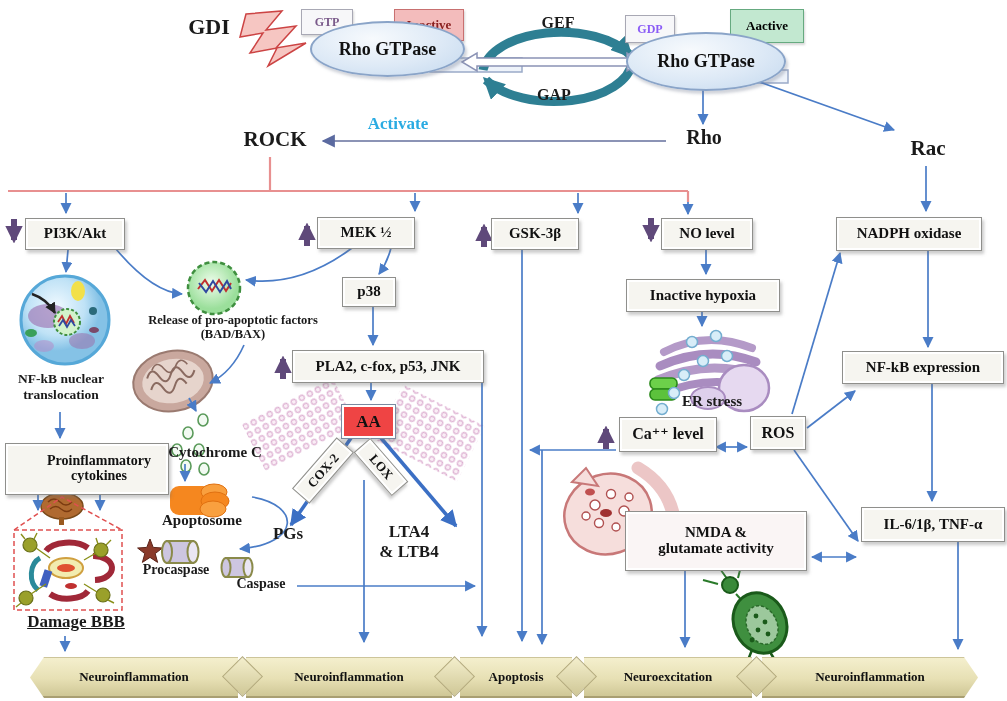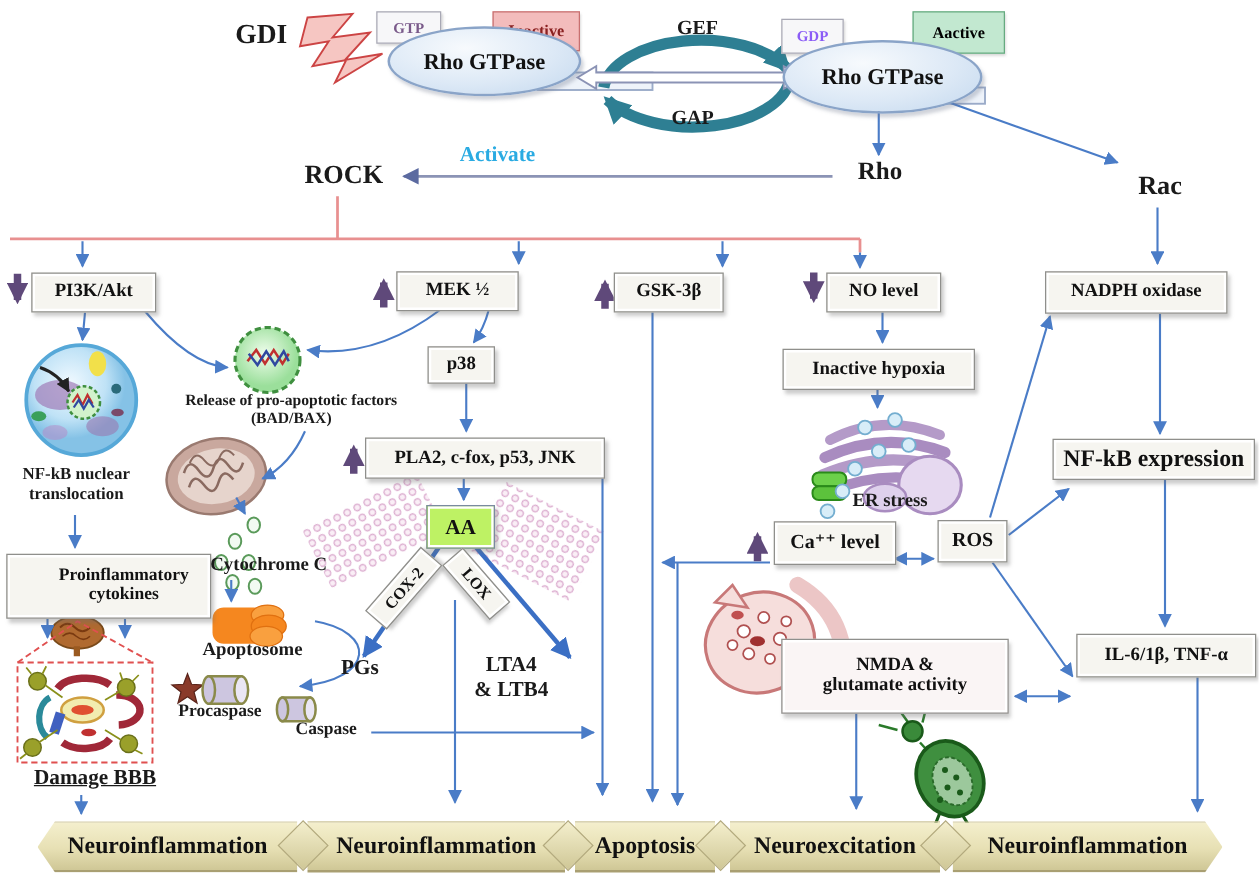--- a/index.html
+++ b/index.html
@@ -12,21 +12,21 @@
        border:1.6px solid #8f8f8c;box-shadow:2px 3px 3px rgba(110,110,110,.35), inset 0 0 0 2px #ffffff;
        line-height:1.05;}
   .tag{position:absolute;z-index:2;display:flex;align-items:center;justify-content:center;
        font-weight:bold;background:#f7f7f9;border:1.5px solid #a8a8b4;
        box-shadow:1px 2px 2px rgba(120,120,120,.3);}
   .ellipse{position:absolute;z-index:2;display:flex;align-items:center;justify-content:center;
        font-weight:bold;font-size:18px;color:#111;border-radius:50%;
        background:radial-gradient(ellipse at 40% 30%, #f7fafd 0%, #dde9f6 55%, #c3d8ee 100%);
        border:2px solid #8aa4c8;box-shadow:2px 3px 3px rgba(120,130,150,.35);}
   .banner-seg{position:absolute;z-index:2;top:657px;height:38px;display:flex;align-items:center;justify-content:center;
-       font-weight:bold;font-size:19px;color:#111;
+       font-weight:bold;font-size:13px;color:#111;
        background:linear-gradient(#f4efcd 0%, #e7e0b4 55%, #cfc796 100%);
        border-top:1.5px solid #cdc59a;border-bottom:2px solid #a99f72;}
   .diamond{position:absolute;z-index:3;top:662px;width:27px;height:27px;transform:rotate(45deg);
        background:linear-gradient(135deg,#f4efcd,#cfc796);border:1px solid #b3aa7e;}
   .pointL{clip-path:polygon(14px 0,100% 0,100% 100%,14px 100%,0 50%);}
   .pointR{clip-path:polygon(0 0,calc(100% - 14px) 0,100% 50%,calc(100% - 14px) 100%,0 100%);}
 </style>
 </head>
 <body>
 
@@ -296,30 +296,30 @@
 
 <div class="lbl" style="left:352px;top:114px;width:92px;font-size:17px;color:#2aabe2;">Activate</div>
 <div class="lbl" style="left:232px;top:127px;width:86px;font-size:21px;">ROCK</div>
 <div class="lbl" style="left:676px;top:126px;width:56px;font-size:20px;">Rho</div>
 <div class="lbl" style="left:898px;top:136px;width:60px;font-size:21px;">Rac</div>
 
 <div class="box" style="left:25px;top:218px;width:98px;height:30px;font-size:15px;">PI3K/Akt</div>
 <div class="box" style="left:317px;top:217px;width:96px;height:30px;font-size:15px;">MEK ½</div>
 <div class="box" style="left:342px;top:277px;width:52px;height:28px;font-size:15px;">p38</div>
 <div class="box" style="left:292px;top:350px;width:190px;height:31px;font-size:15px;">PLA2, c-fox, p53, JNK</div>
-<div class="box" style="left:341px;top:404px;width:53px;height:33px;font-size:17px;background:#bef264;border-color:#7a8aa0;text-align:right;">AA</div>
+<div class="box" style="left:341px;top:404px;width:53px;height:33px;font-size:17px;background:#ef4444;border-color:#7a8aa0;text-align:right;">AA</div>
 <div class="box" style="left:289px;top:459px;width:66px;height:21px;font-size:13px;transform:rotate(-49deg);">COX-2</div>
 <div class="box" style="left:352px;top:456px;width:56px;height:20px;font-size:13px;transform:rotate(49deg);">LOX</div>
 <div class="box" style="left:491px;top:218px;width:86px;height:30px;font-size:15px;">GSK-3β</div>
 <div class="box" style="left:661px;top:218px;width:90px;height:30px;font-size:15px;">NO level</div>
 <div class="box" style="left:626px;top:279px;width:152px;height:31px;font-size:15px;">Inactive hypoxia</div>
 <div class="box" style="left:619px;top:417px;width:96px;height:33px;font-size:16px;">Ca⁺⁺ level</div>
 <div class="box" style="left:750px;top:416px;width:54px;height:32px;font-size:16px;">ROS</div>
 <div class="box" style="left:836px;top:217px;width:144px;height:32px;font-size:15px;">NADPH oxidase</div>
-<div class="box" style="left:842px;top:351px;width:160px;height:31px;font-size:19px;">NF-kB expression</div>
+<div class="box" style="left:842px;top:351px;width:160px;height:31px;font-size:15px;">NF-kB expression</div>
 <div class="box" style="left:861px;top:507px;width:142px;height:33px;font-size:15px;">IL-6/1β, TNF-α</div>
 <div class="box" style="left:625px;top:511px;width:180px;height:58px;font-size:15px;background:#faf5f5;flex-direction:column;align-items:center;">
   <span>NMDA &amp;</span>
   <span>glutamate activity</span>
 </div>
 <div class="box" style="left:5px;top:443px;width:138px;height:50px;font-size:14px;flex-direction:column;padding-left:24px;">
   <span>Proinflammatory</span>
   <span>cytokines</span>
 </div>
 

